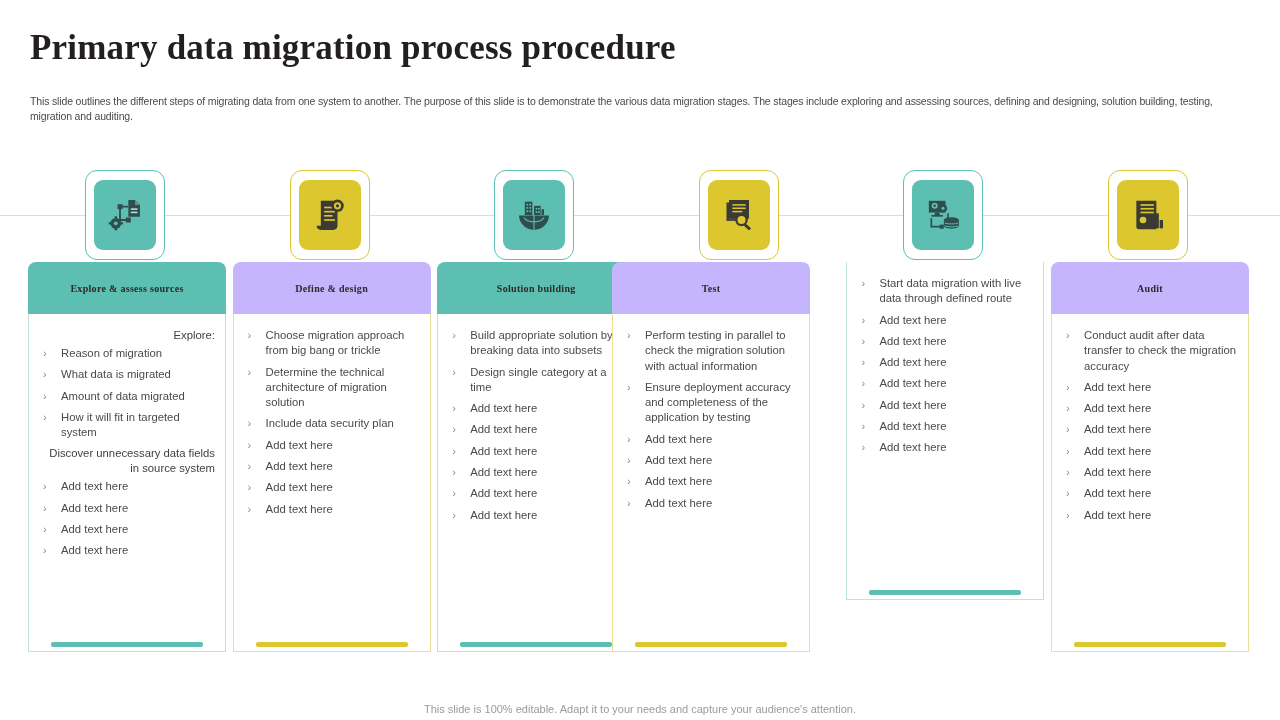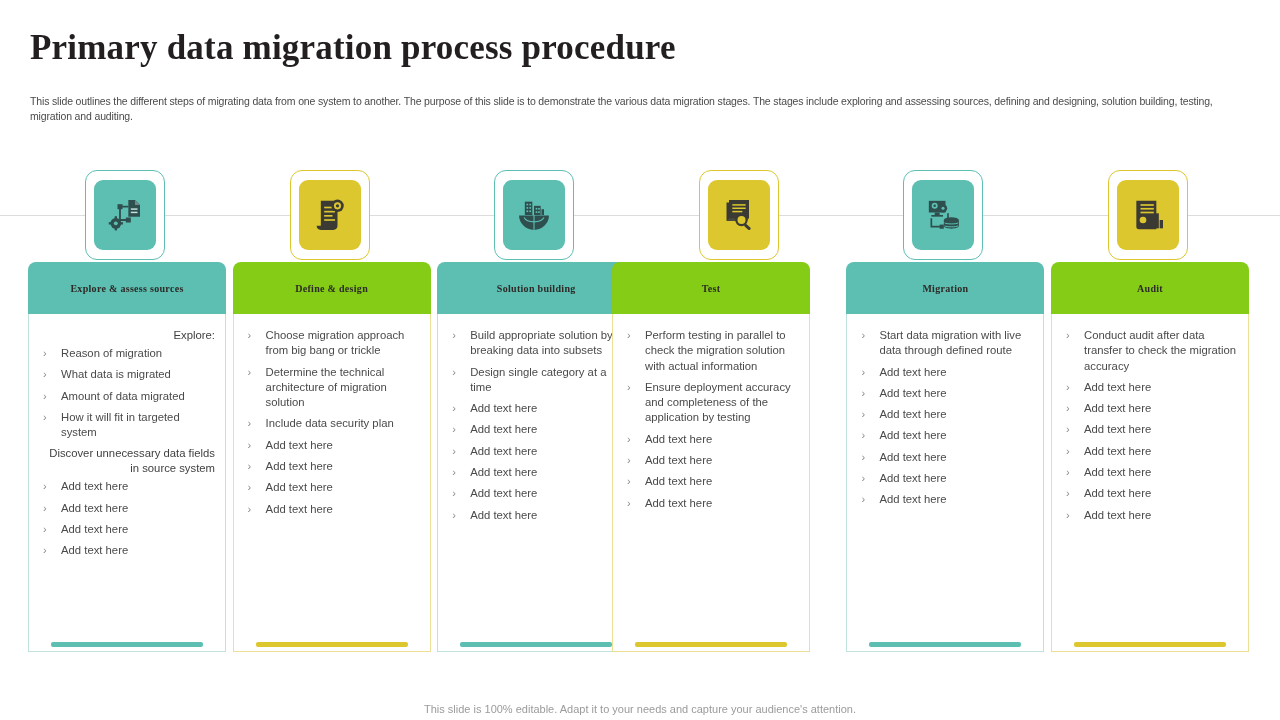--- a/index.html
+++ b/index.html
@@ -50,21 +50,21 @@
   
   .card { position: absolute; top: 262px; width: 198px; height: 390px; }
   .card-head {
     height: 52px; border-radius: 8px 8px 0 0;
     display: flex; align-items: center; justify-content: center;
     font-family: "Liberation Serif", serif;
     font-size: 10px; font-weight: 700; color: #2d2a26;
     letter-spacing: 0.3px; text-align: center; padding: 0 8px;
   }
   .card-head.teal { background: #5cbfb2; }
-  .card-head.gold { background: #84cc16; }
+  .card-head.gold { background: #c4b5fd; }
   .card-body {
     position: relative;
     height: 338px; background: #ffffff;
     border-left: 1px solid #cfcfcf; border-right: 1px solid #cfcfcf;
     border-bottom: 1px solid #cfcfcf;
     padding: 14px 10px 0 12px;
   }
   .card-body.teal  { border-color: #bfe2dd; }
   .card-body.gold  { border-color: #ecdf96; }
 
@@ -278,21 +278,20 @@
             <li><span class="chev">›</span><span>Ensure deployment accuracy and completeness of the application  by testing</span></li>
             <li><span class="chev">›</span><span>Add text here</span></li>
             <li><span class="chev">›</span><span>Add text here</span></li>
             <li><span class="chev">›</span><span>Add text here</span></li>
             <li><span class="chev">›</span><span>Add text here</span></li>
           </ul>
           <div class="accent-bar gold"></div>
         </div>
       </div>
       <div class="card" style="left: 846.4px;">
-        <div class="card-head teal">Migration</div>
         <div class="card-body teal">
           <ul class="bullets">
             <li><span class="chev">›</span><span>Start data migration with live  data through defined  route</span></li>
             <li><span class="chev">›</span><span>Add text here</span></li>
             <li><span class="chev">›</span><span>Add text here</span></li>
             <li><span class="chev">›</span><span>Add text here</span></li>
             <li><span class="chev">›</span><span>Add text here</span></li>
             <li><span class="chev">›</span><span>Add text here</span></li>
             <li><span class="chev">›</span><span>Add text here</span></li>
             <li><span class="chev">›</span><span>Add text here</span></li>

